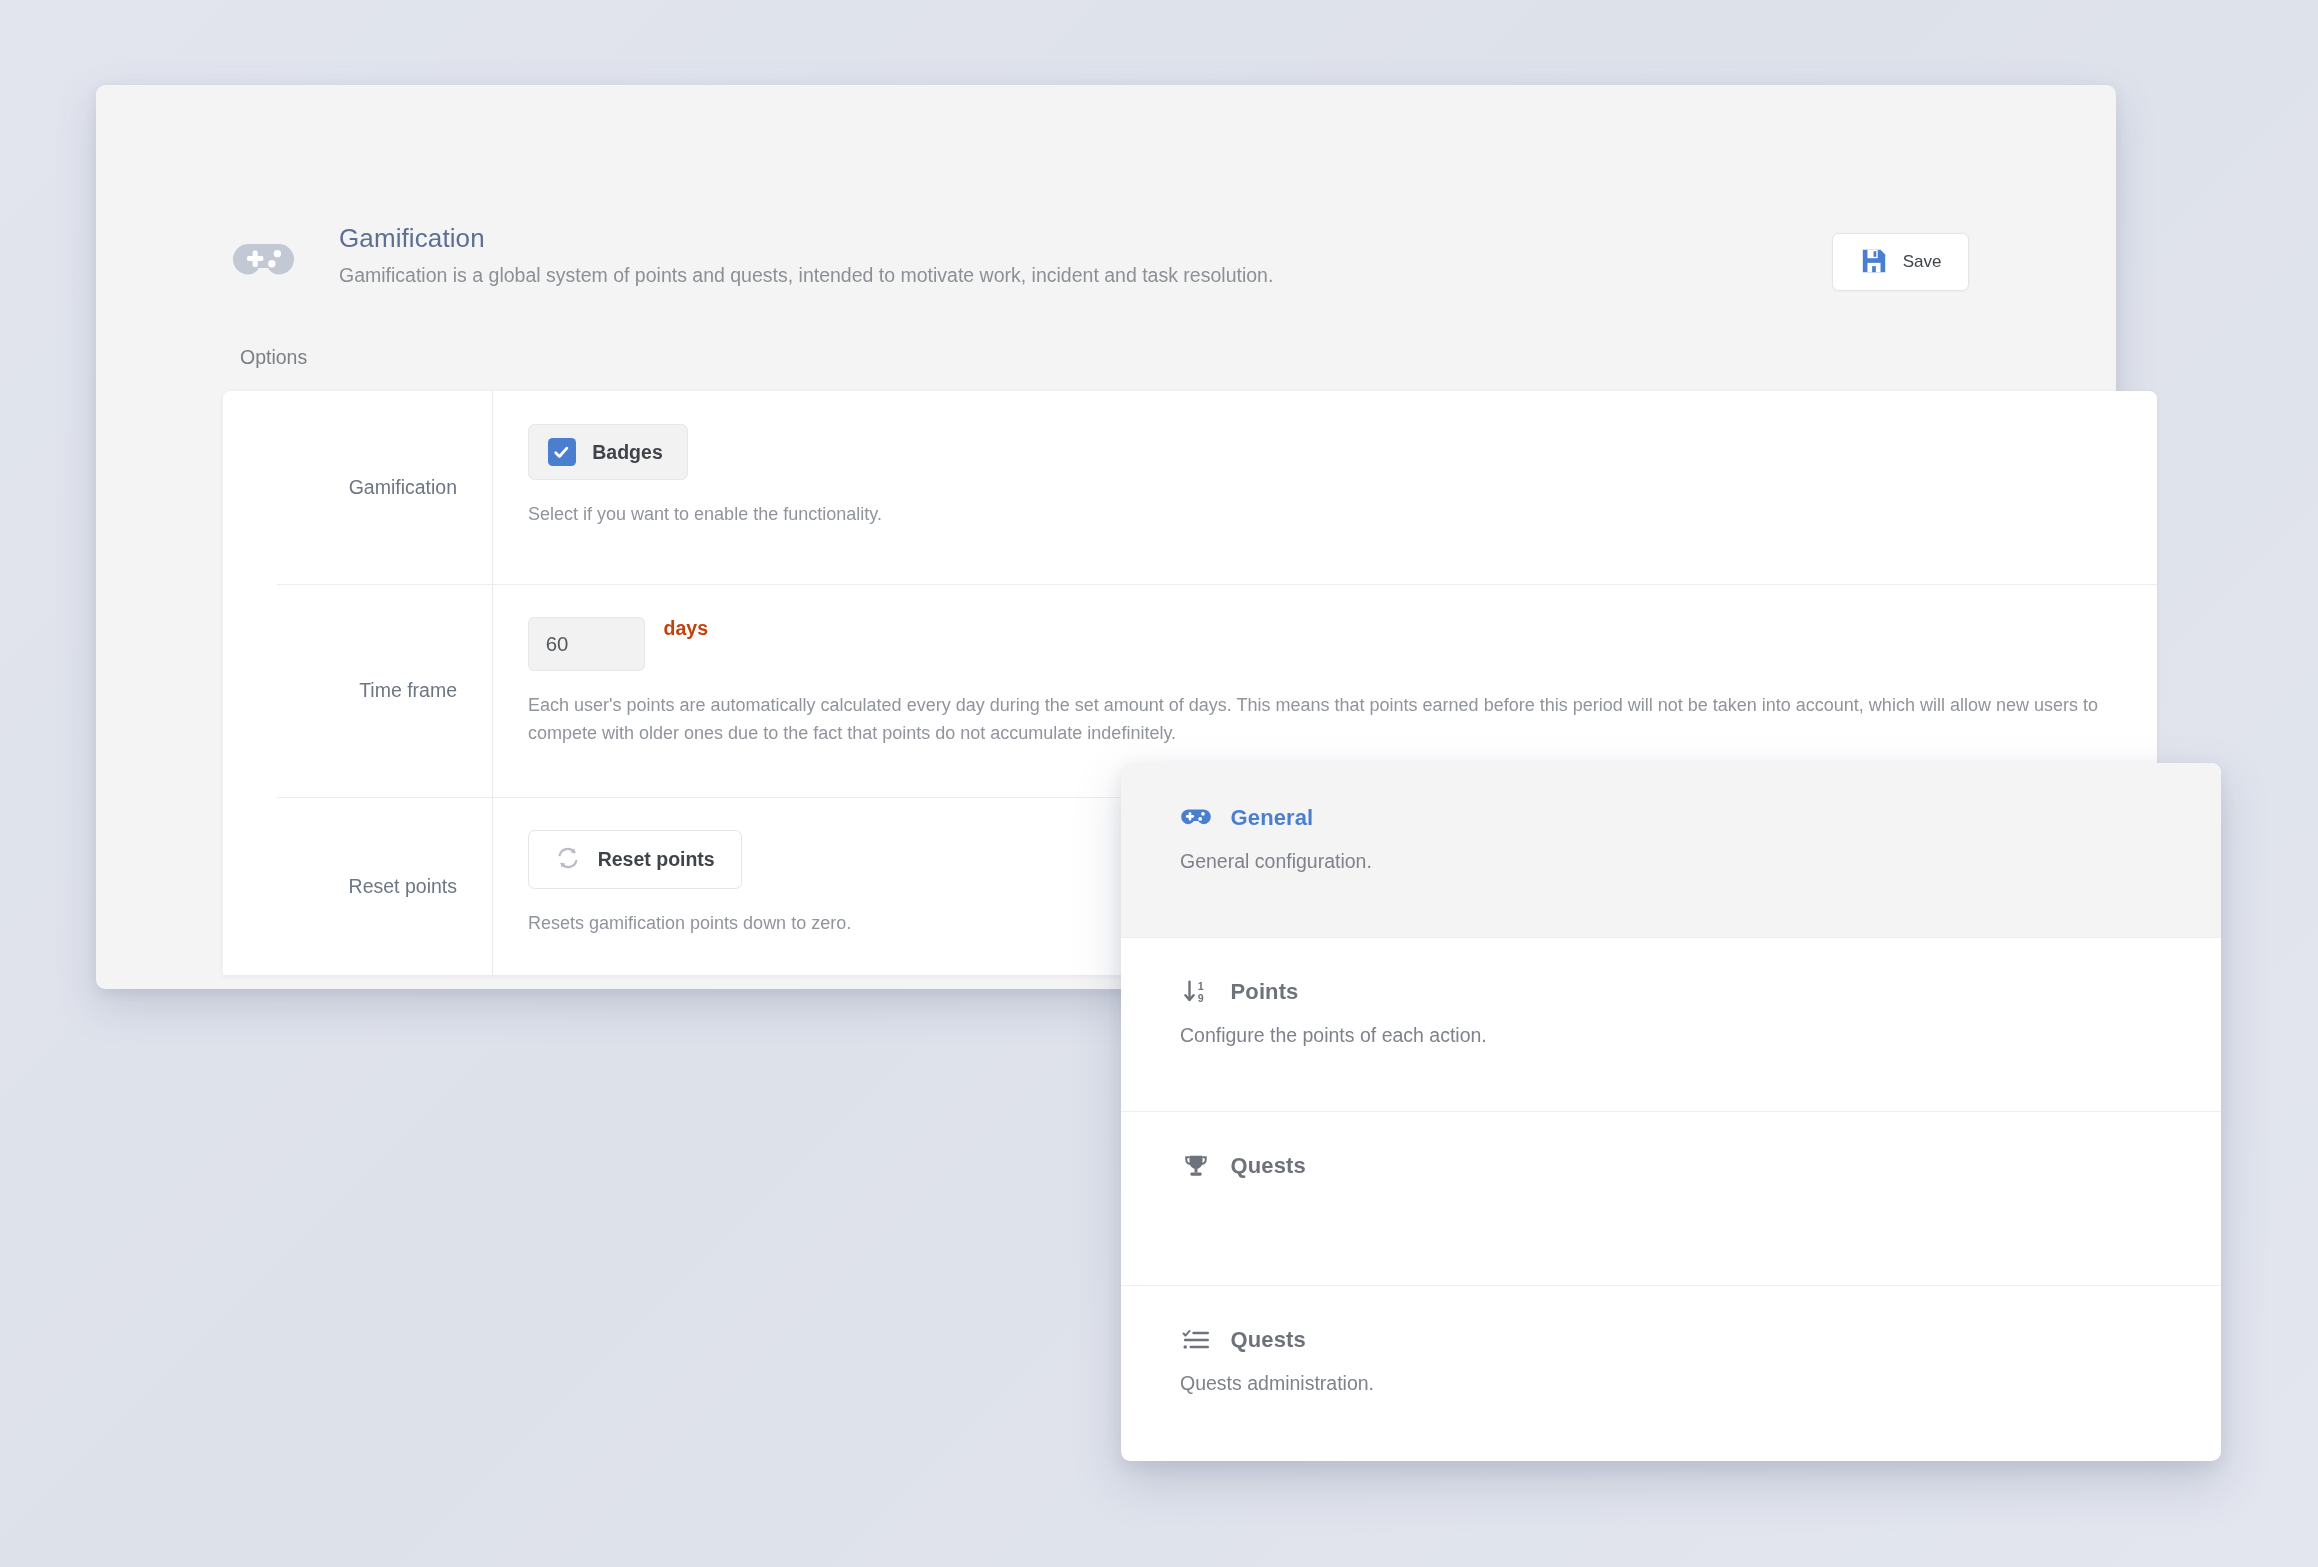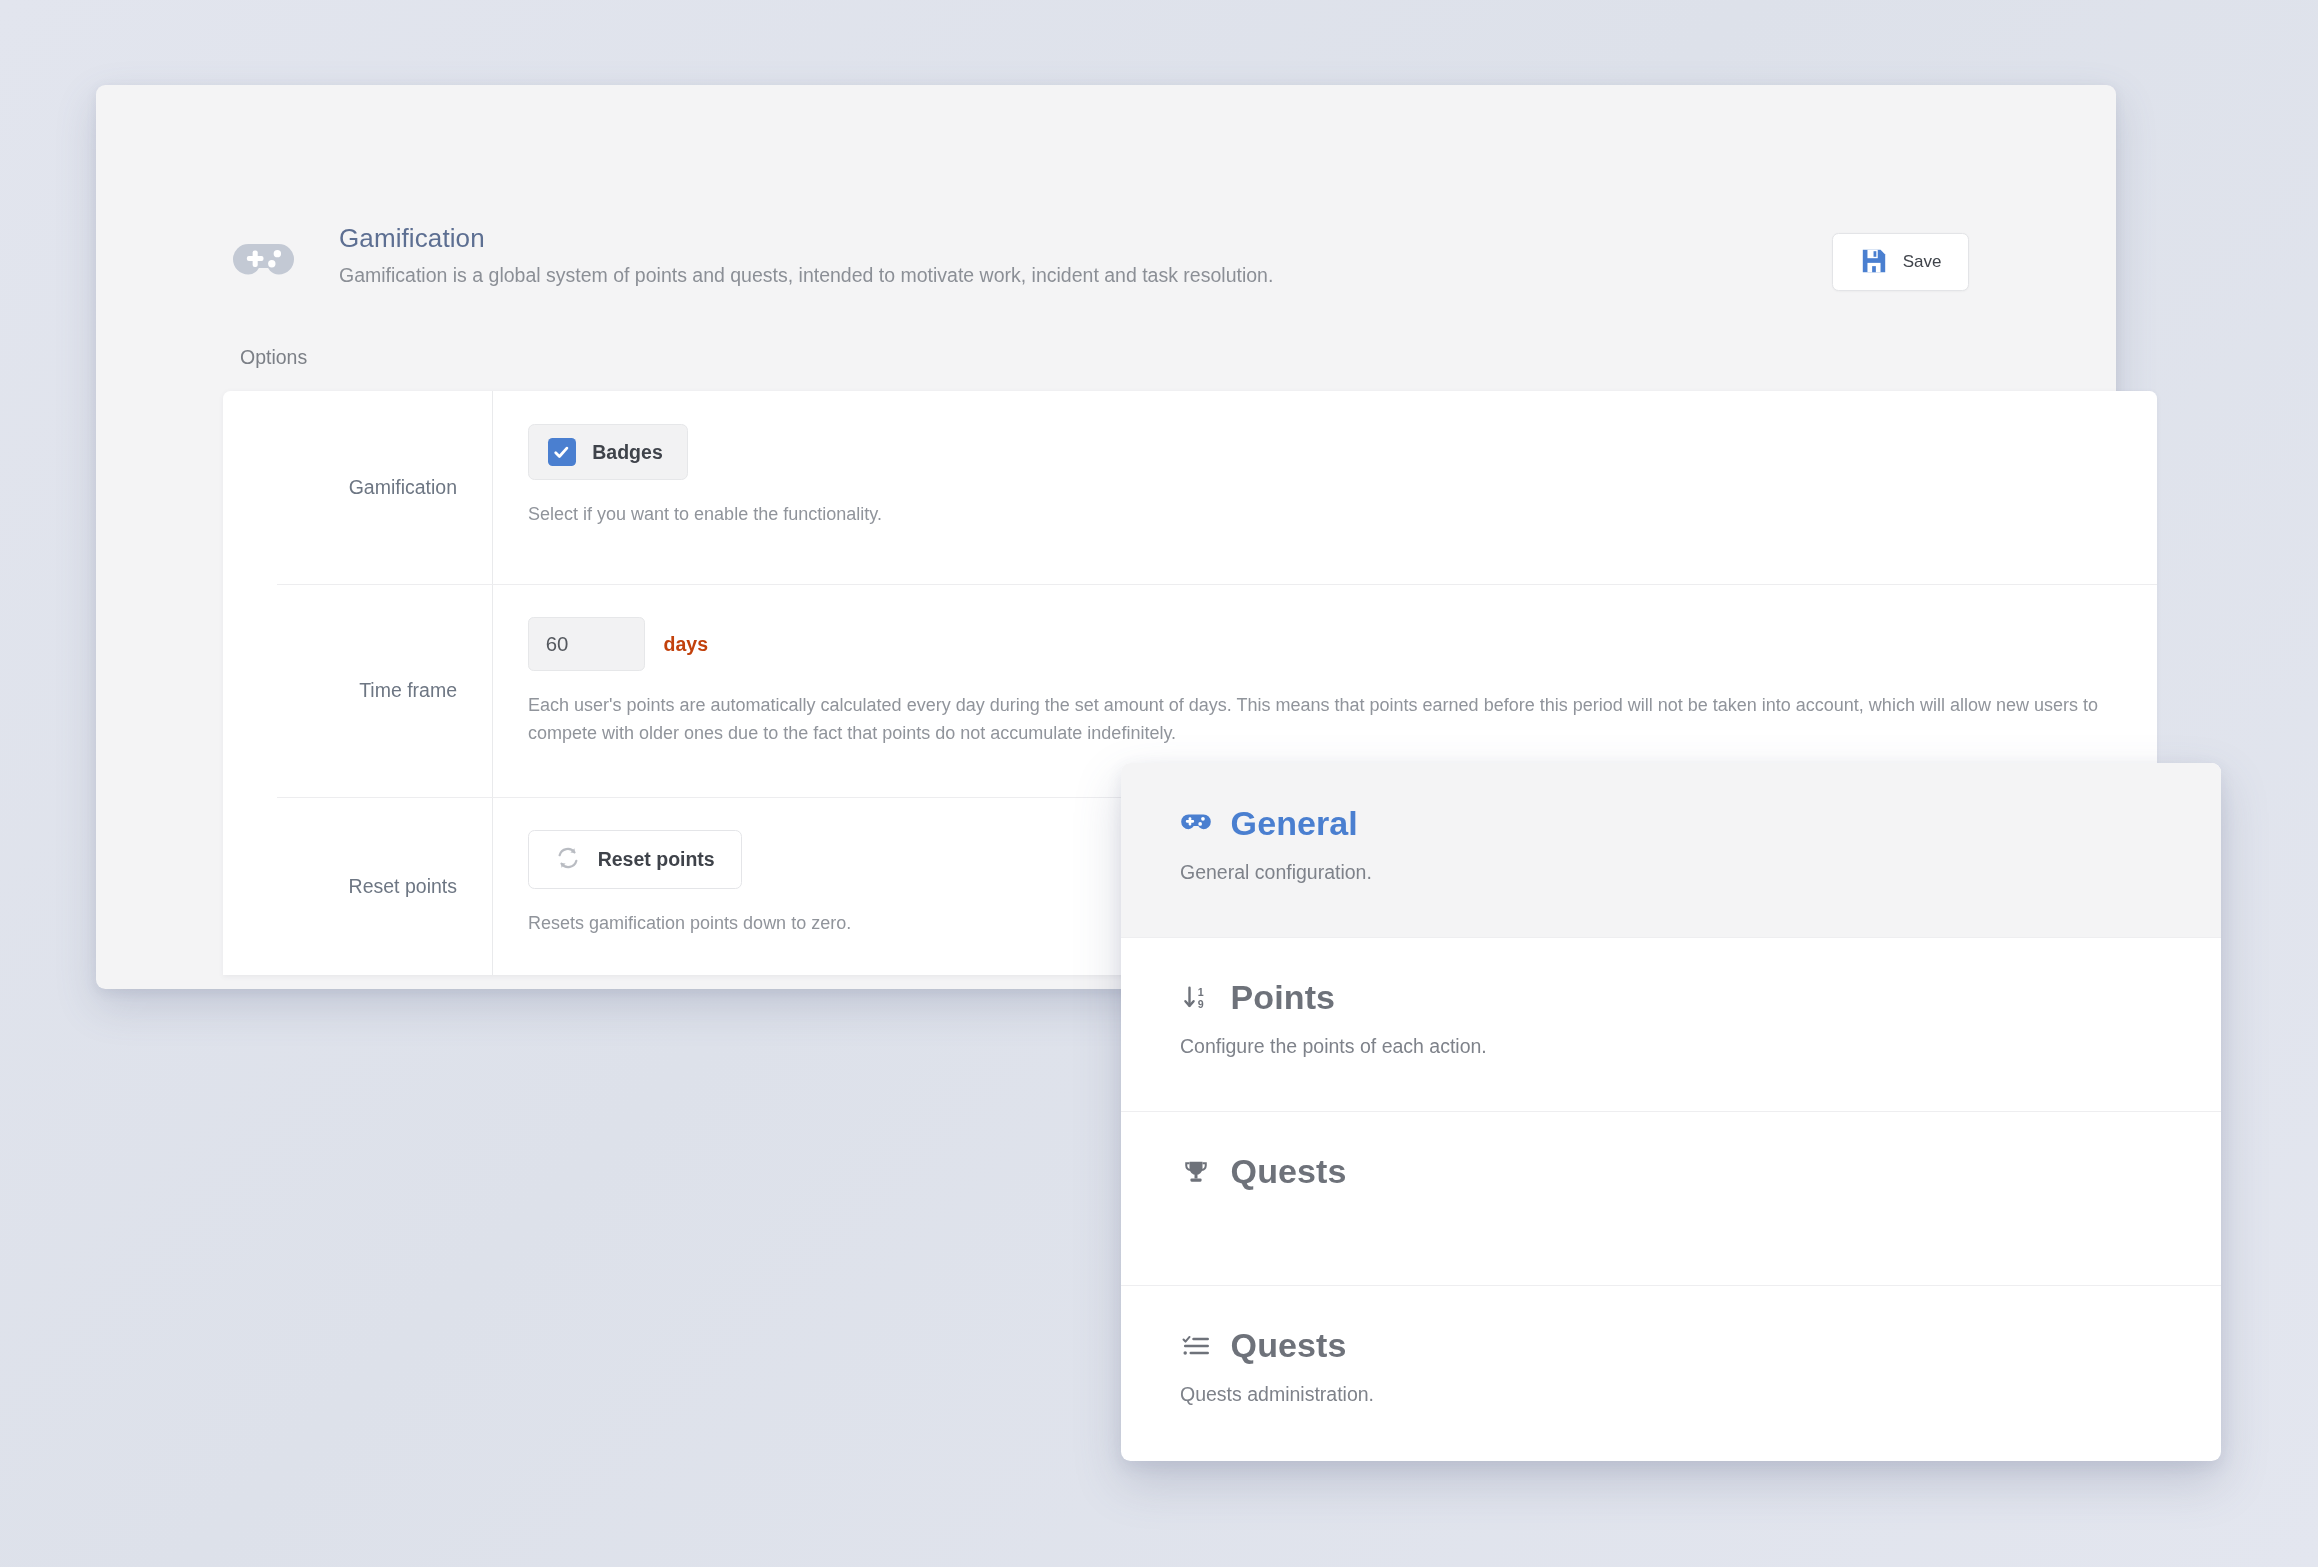--- a/index.html
+++ b/index.html
@@ -180,21 +180,21 @@
   .checkbox-label {
     font-size: 19.5px;
     color: #3f434a;
     font-weight: bold;
   }
 
   
   .row-timeframe { height: 213px; }
   .days-line {
     display: flex;
-    align-items: center;
+    align-items: flex-start;
     gap: 18.6px;
   }
   .num-input {
     width: 117px;
     height: 54px;
     background: #f2f2f3;
     border: 0.9px solid #e6e7e9;
     border-radius: 5.6px;
     font-family: "Liberation Sans", sans-serif;
     font-size: 20.4px;
@@ -254,21 +254,21 @@
     left: 0; right: 0; top: 0;
     height: 0.9px;
     background: #eeeef0;
   }
   .fp-title-line {
     display: flex;
     align-items: center;
     gap: 18.6px;
   }
   .fp-title {
-    font-size: 34px;
+    font-size: 22px;
     font-weight: bold;
     color: #6e727a;
     letter-spacing: 0.1px;
   }
   .fp-item.active .fp-title { color: #4a7fd0; font-weight: bold; }
   .fp-desc {
     font-size: 19.5px;
     color: #7e828a;
     margin-top: 18px;
   }

